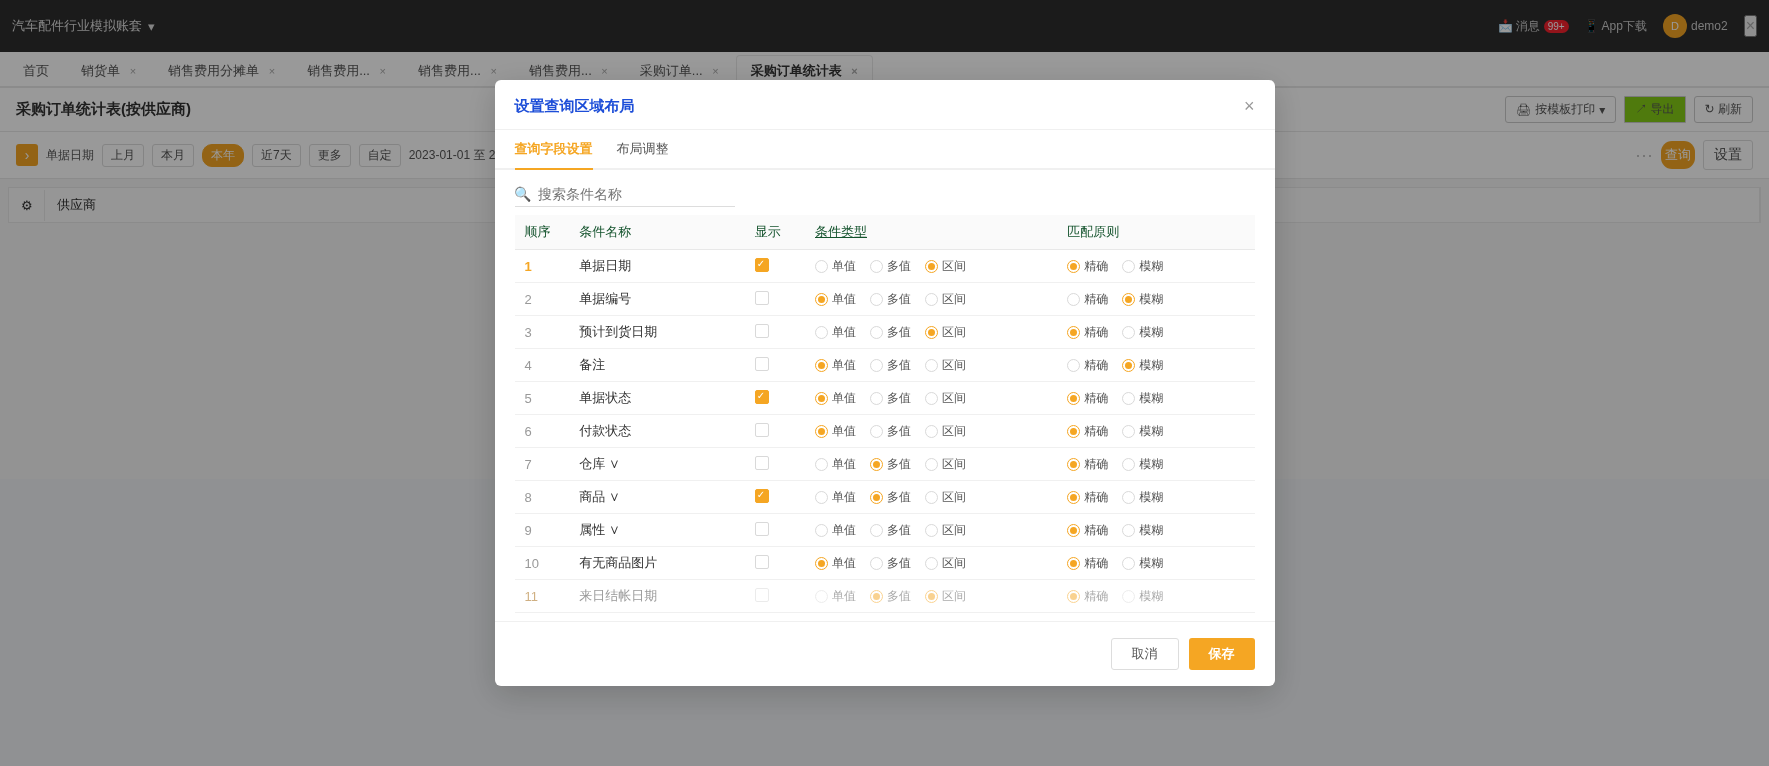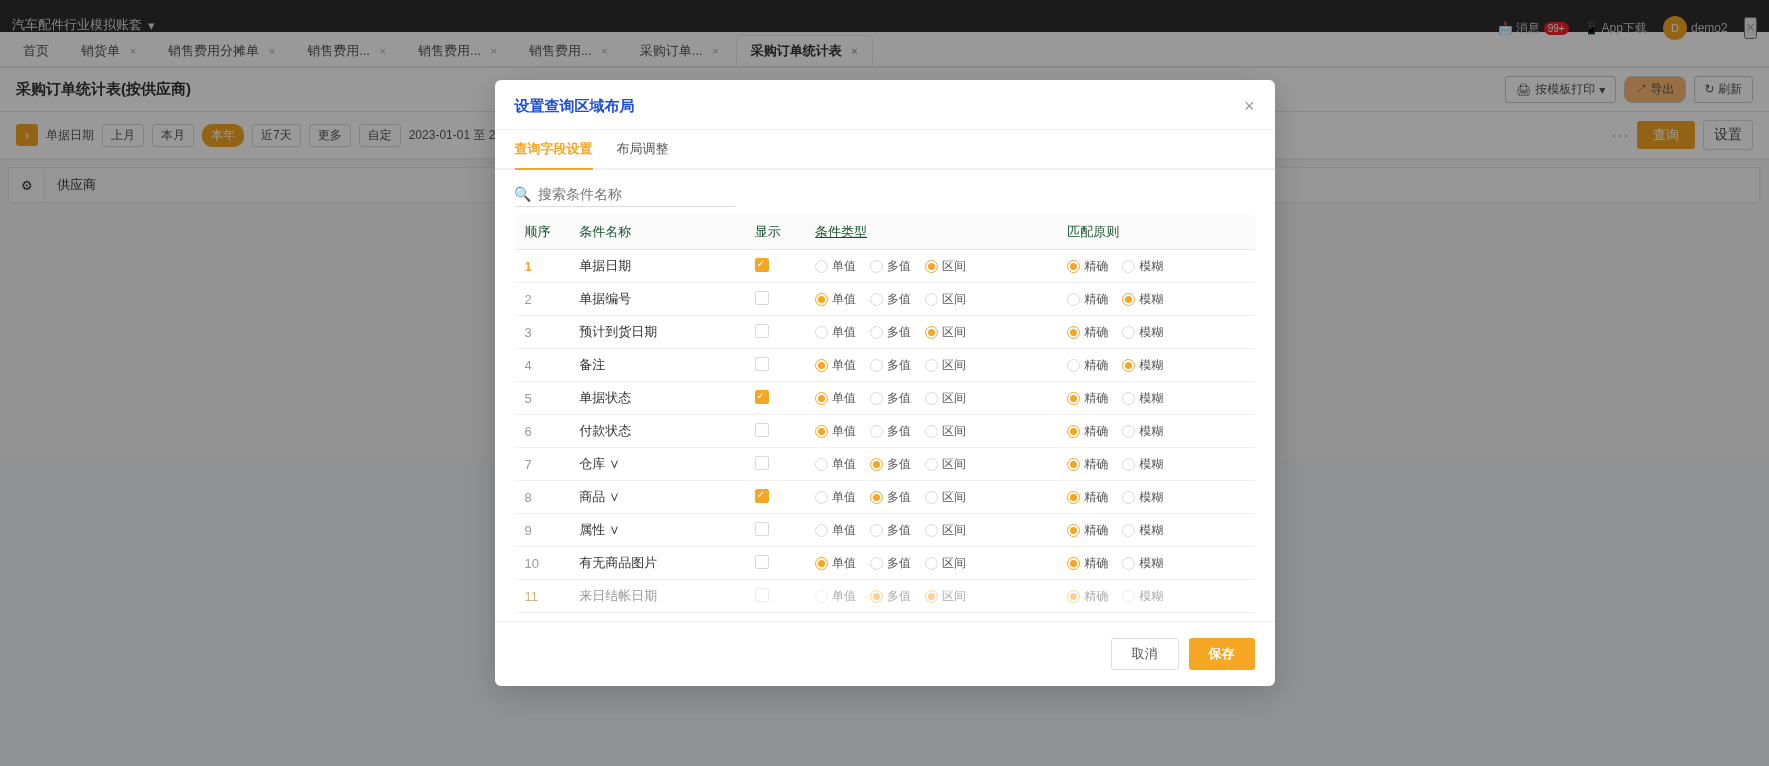--- a/index.html
+++ b/index.html
@@ -1,25 +1,25 @@
 <!DOCTYPE html>
 <html><head>
   <meta charset="utf-8">
   <style>
     * { box-sizing: border-box; margin: 0; padding: 0; }
     body { font-family: 'Microsoft YaHei', Arial, sans-serif; font-size: 13px; background: #f0f2f5; overflow: hidden; }
 
     
     .top-nav {
-      height: 32px;
+      height: 52px;
       background: #2d2d2d;
       display: flex;
-      align-items: flex-start;
+      align-items: center;
       justify-content: space-between;
-      padding: 16px 12px;
+      padding: 4px 12px;
       color: #ccc;
     }
     .top-nav-left { font-size: 13px; color: #ddd; display: flex; align-items: center; gap: 6px; }
     .top-nav-right { display: flex; align-items: center; gap: 16px; font-size: 12px; color: #ccc; }
     .badge-99 {
       background: #f5222d;
       color: #fff;
       border-radius: 8px;
       font-size: 10px;
       padding: 1px 4px;
@@ -61,38 +61,38 @@
       background: #fff;
       display: flex;
       align-items: center;
       justify-content: space-between;
       padding: 0 16px;
       border-bottom: 1px solid #e8e8e8;
     }
     .page-title { font-size: 15px; font-weight: bold; color: #333; }
     .page-actions { display: flex; align-items: center; gap: 8px; }
     .btn-print { border: 1px solid #ccc; background: #fff; padding: 4px 10px; border-radius: 3px; cursor: pointer; font-size: 12px; color: #555; display: flex; align-items: center; gap: 4px; }
-    .btn-export { border: 1px solid #ccc; background: #fdba74; padding: 4px 10px; border-radius: 8px; cursor: pointer; font-size: 12px; color: #555; }
+    .btn-export { border: 1px solid #ccc; background: #84cc16; padding: 4px 10px; border-radius: 1px; cursor: pointer; font-size: 12px; color: #555; }
     .btn-refresh { border: 1px solid #ccc; background: #fff; padding: 4px 10px; border-radius: 3px; cursor: pointer; font-size: 12px; color: #555; }
 
     
     .filter-bar {
       background: #fff;
       padding: 8px 16px;
       display: flex;
       align-items: center;
       gap: 8px;
       border-bottom: 1px solid #e8e8e8;
     }
     .filter-toggle { background: #f5a623; color: #fff; border: none; width: 22px; height: 22px; border-radius: 3px; cursor: pointer; font-size: 14px; display: flex; align-items: center; justify-content: center; }
     .filter-label { font-size: 12px; color: #555; }
     .filter-date-btn { border: 1px solid #ddd; background: #fff; padding: 2px 8px; border-radius: 3px; font-size: 12px; cursor: pointer; color: #555; }
     .filter-date-btn.active { background: #f5a623; color: #fff; border-color: #f5a623; border-radius: 10px; }
     .filter-date-range { font-size: 12px; color: #555; }
-    .btn-query { background: #f5a623; color: #fff; border: none; padding: 5px 16px; border-radius: 3px; cursor: pointer; font-size: 13px; }
+    .btn-query { background: #f5a623; color: #fff; border: none; padding: 5px 4px; border-radius: 11px; cursor: pointer; font-size: 13px; }
     .btn-settings { border: 1px solid #ddd; background: #fff; padding: 5px 10px; border-radius: 3px; cursor: pointer; font-size: 14px; color: #555; }
 
     
     .table-area {
       background: #f5f5f5;
       padding: 8px;
       min-height: 300px;
     }
     .table-header-row {
       display: flex;

